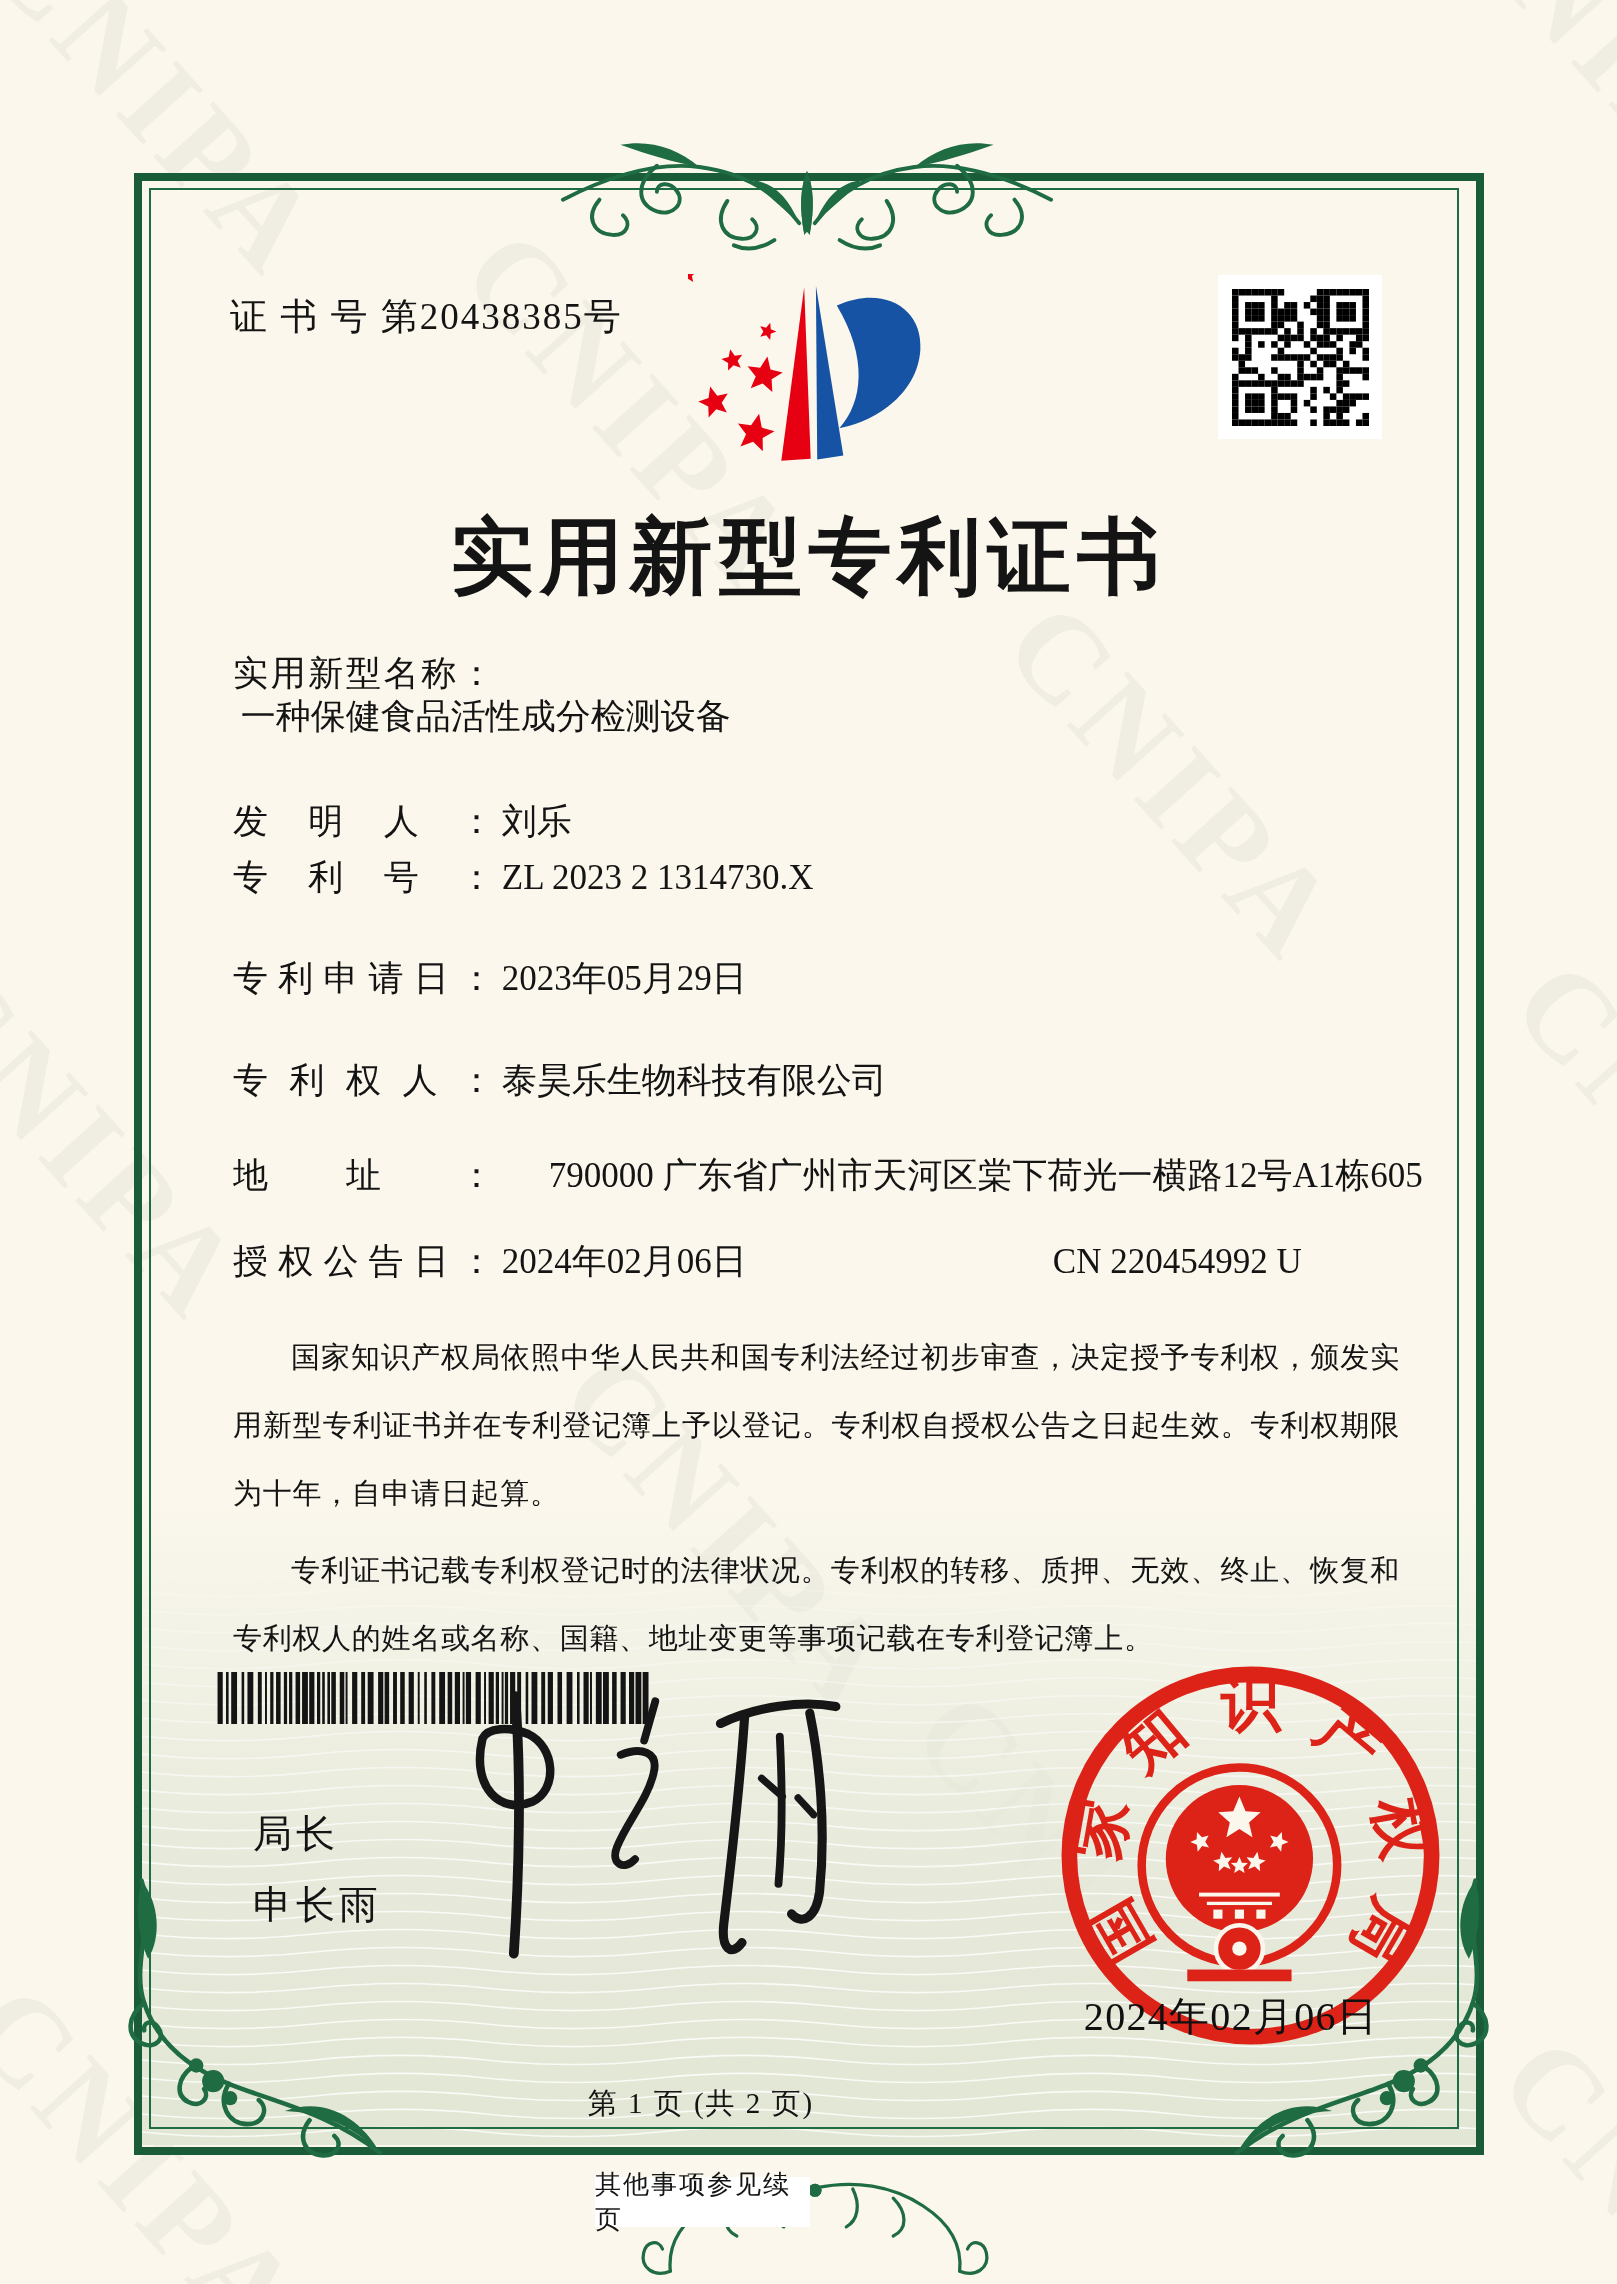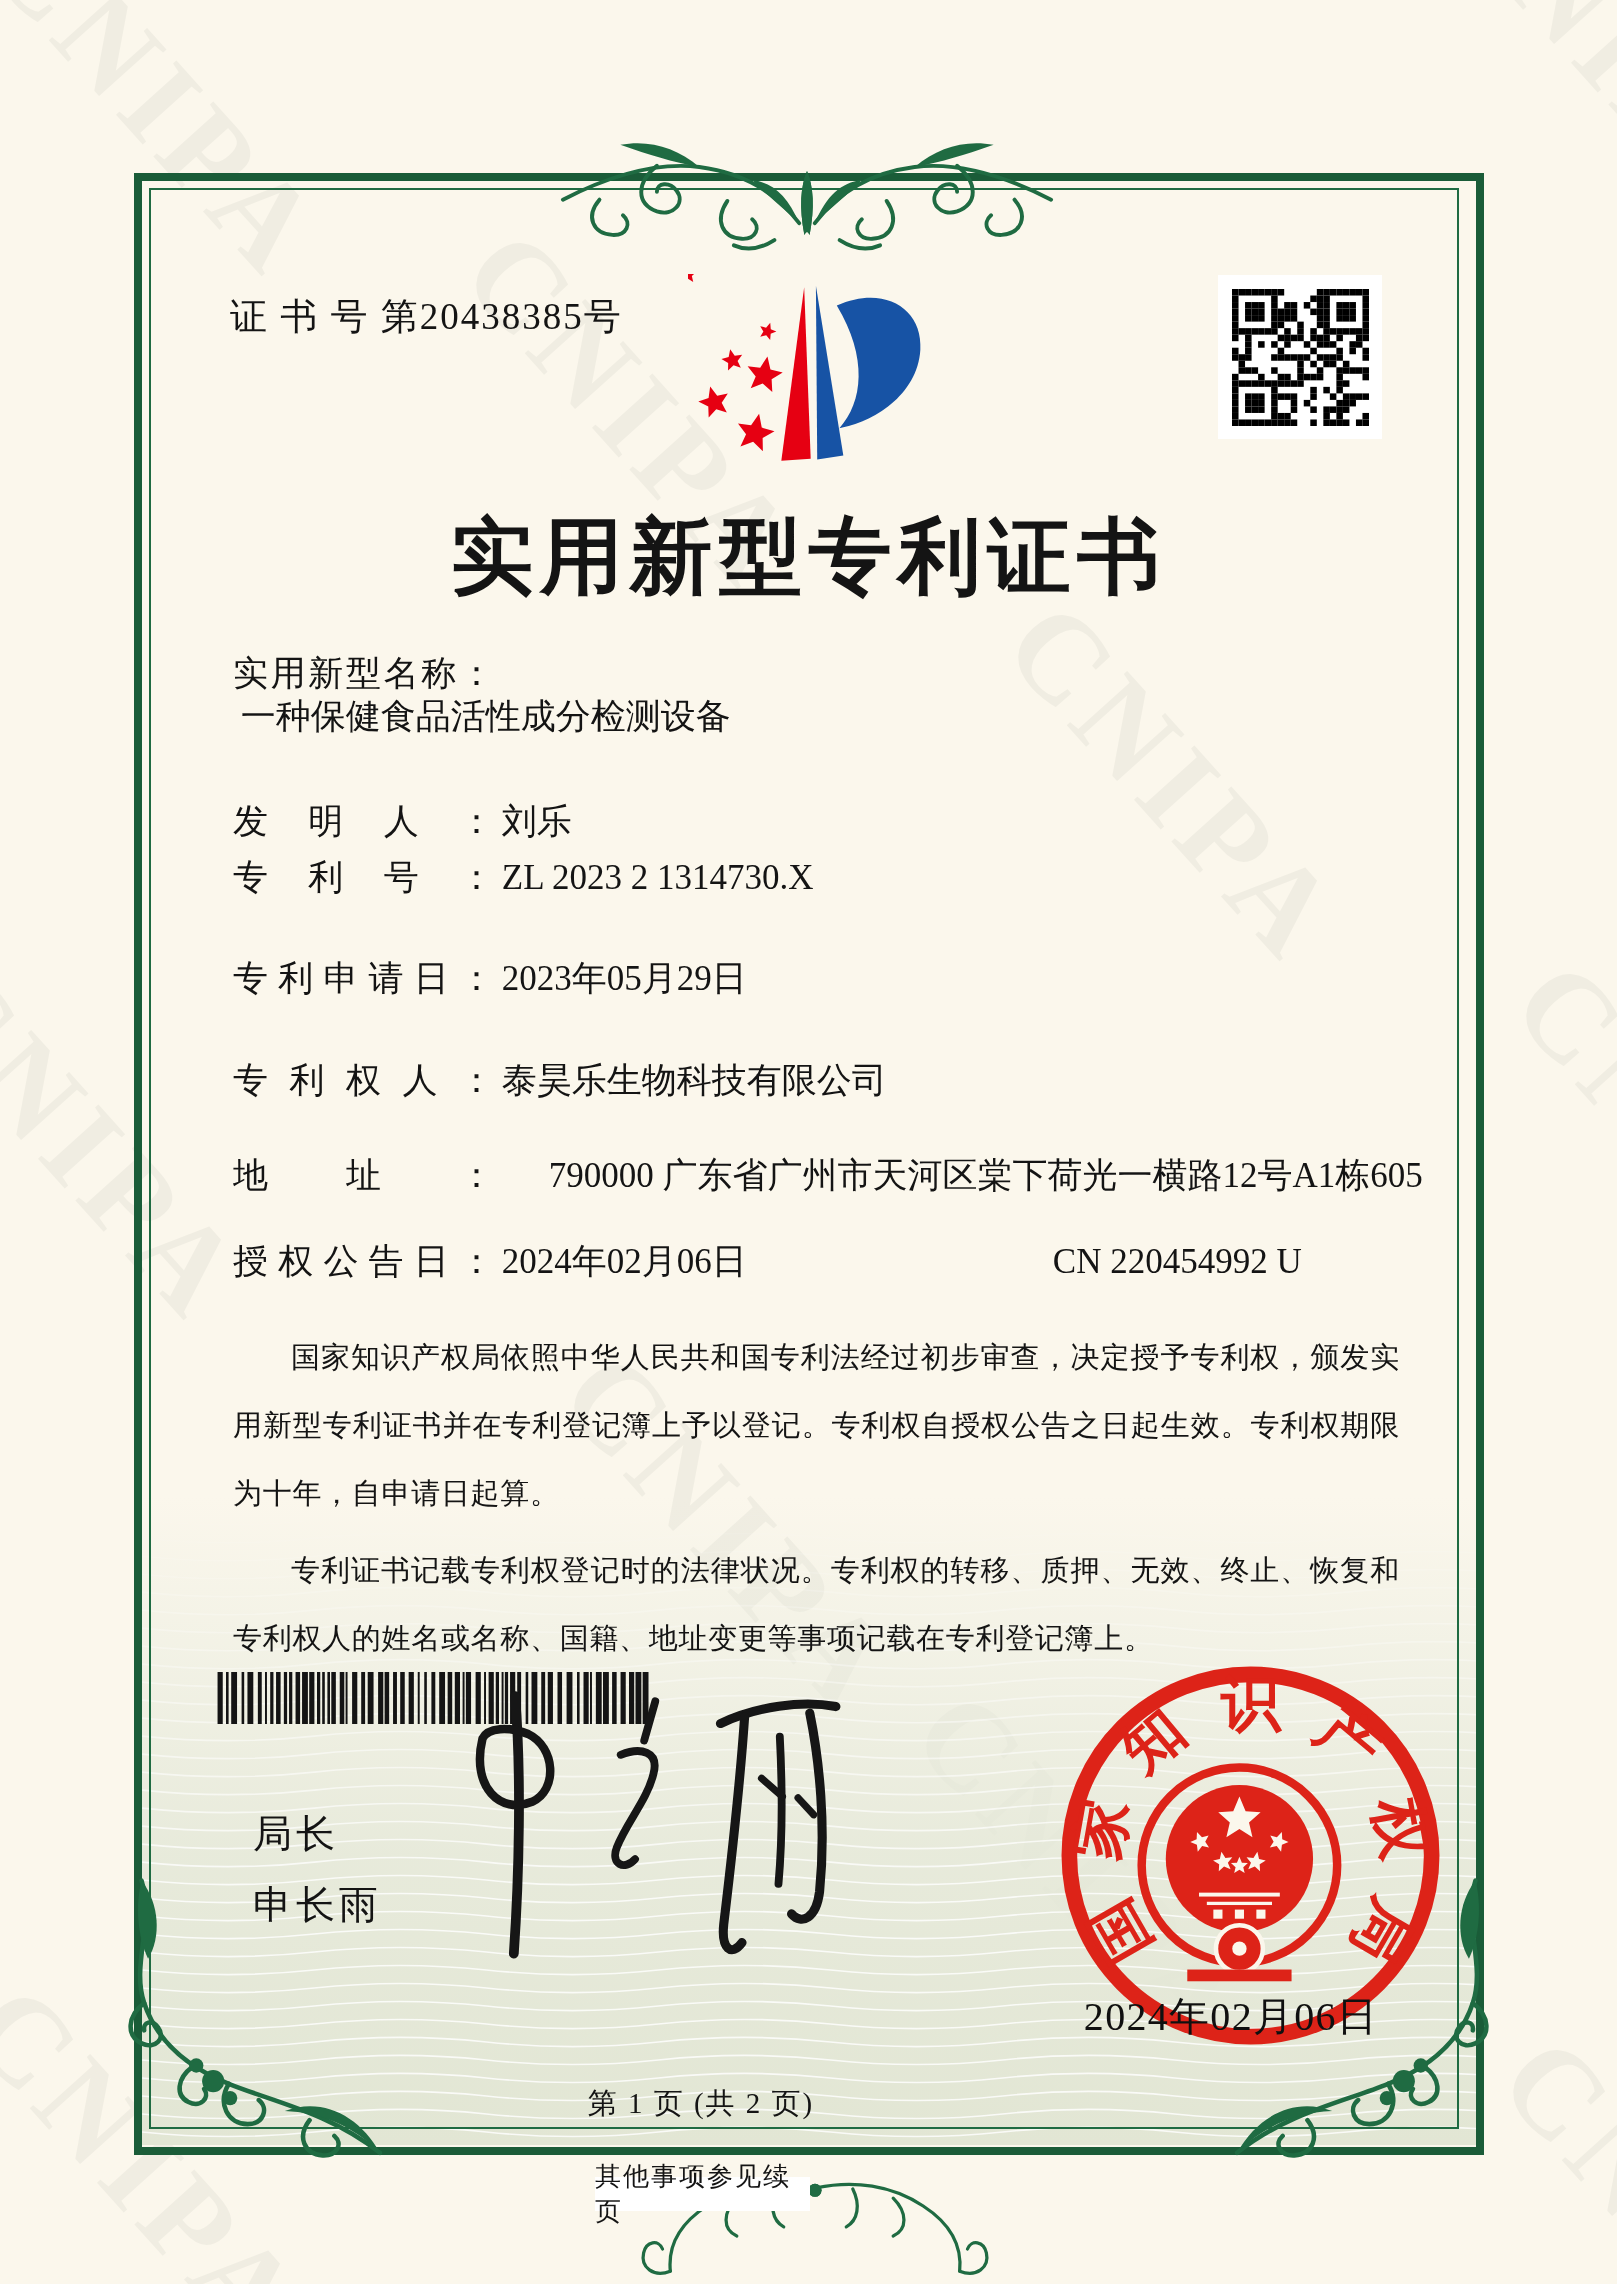--- a/index.html
+++ b/index.html
@@ -51,21 +51,21 @@
   .sig{position:absolute;left:417px;top:1644px;z-index:6;}
 
   .seal{position:absolute;left:1055px;top:1660px;width:391px;height:391px;z-index:5;}
   .seal .schar{position:absolute;font-size:60px;font-weight:700;color:#dd2318;
      font-family:"Liberation Serif","DejaVu Serif",serif;}
   .seal-date{position:absolute;left:1029px;top:1989px;width:404px;text-align:center;
      font-size:40px;color:#101010;z-index:7;letter-spacing:1.3px;}
 
   .footer-page{position:absolute;left:538px;top:2084px;width:326px;text-align:center;
      font-size:29px;z-index:5;letter-spacing:2px;}
-  .cont-box{position:absolute;left:595px;top:2177px;width:215px;height:34px;background:#ffffff;
+  .cont-box{position:absolute;left:595px;top:2177px;width:215px;height:50px;background:#ffffff;
      z-index:6;display:flex;align-items:center;justify-content:center;font-size:26px;
      letter-spacing:2px;}
 </style>
 </head>
 <body>
 
 <div id="page">
 
   <span class="wm" style="left:-59px;top:26px;">CNIPA</span>
   <span class="wm" style="left:1396px;top:-26px;">CNIPA</span>

